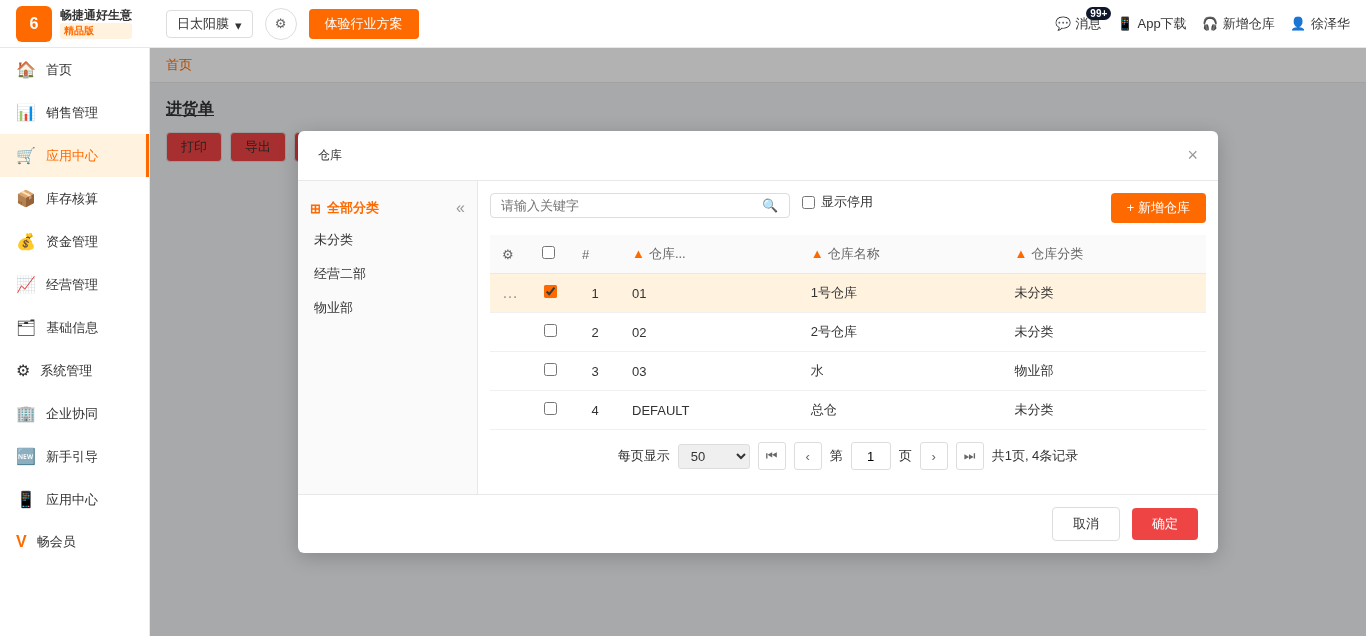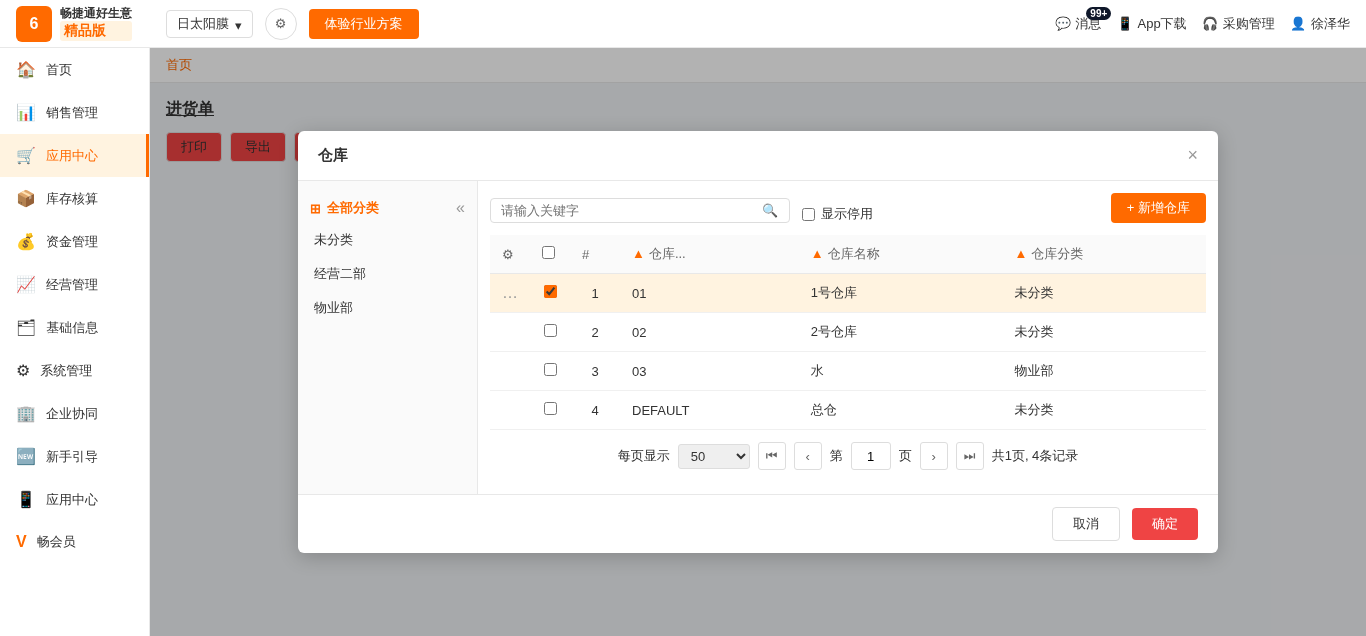--- a/index.html
+++ b/index.html
@@ -26,21 +26,21 @@
       width: 150px;
     }
     .logo-icon {
       width: 36px; height: 36px;
       background: #ff6a00;
       border-radius: 6px;
       display: flex; align-items: center; justify-content: center;
       color: #fff; font-weight: bold; font-size: 16px;
     }
     .logo-text { line-height: 1.2; font-size: 12px; color: #333; }
-    .logo-badge { font-size: 14px; color: #ff6a00; background: #fff3e0; padding: 1px 4px; border-radius: 3px; }
+    .logo-badge { font-size: 10px; color: #ff6a00; background: #fff3e0; padding: 1px 4px; border-radius: 3px; }
     .header-center {
       flex: 1;
       display: flex;
       align-items: center;
       gap: 12px;
     }
     .store-selector {
       display: flex; align-items: flex-end; gap: 6px;
       background: #fff; border: 1px solid #ddd; border-radius: 4px;
       padding: 4px 10px; cursor: pointer; font-size: 13px; color: #333;
@@ -113,21 +113,21 @@
       width: 920px;
       max-height: 560px;
       display: flex; flex-direction: column;
       box-shadow: 0 4px 20px rgba(0,0,0,0.2);
     }
     .modal-header {
       display: flex; align-items: center; justify-content: space-between;
       padding: 14px 20px;
       border-bottom: 1px solid #e8e8e8;
     }
-    .modal-title { font-size: 15px; font-weight: bold; color: #333; }
+    .modal-title { font-size: 12px; font-weight: normal; color: #333; }
     .modal-close { cursor: pointer; color: #999; font-size: 18px; }
     .modal-body { display: flex; flex: 1; overflow: hidden; }
 
     
     .category-panel {
       width: 180px;
       border-right: 1px solid #e8e8e8;
       padding: 12px 0;
       background: #fafafa;
     }
@@ -140,21 +140,21 @@
       color: #ff6a00; font-weight: bold; font-size: 13px;
     }
     .collapse-btn { color: #999; cursor: pointer; font-size: 16px; }
     .category-item {
       padding: 8px 16px; cursor: pointer; color: #333; font-size: 13px;
     }
 
     
     .table-panel { flex: 1; display: flex; flex-direction: column; padding: 12px; }
     .table-toolbar {
-      display: flex; align-items: flex-end; gap: 12px; margin-bottom: 12px;
+      display: flex; align-items: flex-start; gap: 12px; margin-bottom: 12px;
     }
     .search-box {
       display: flex; align-items: center;
       border: 1px solid #ddd; border-radius: 4px;
       padding: 4px 10px; gap: 8px; background: #fff; flex: 1; max-width: 300px;
     }
     .search-box input {
       border: none; outline: none; font-size: 13px; color: #333; width: 100%;
     }
     .search-icon { color: #999; }
@@ -263,21 +263,21 @@
       <span>💬</span>
       <span>消息</span>
       <span class="badge">99+</span>
     </div>
     <div class="header-right-item">
       <span>📱</span>
       <span>App下载</span>
     </div>
     <div class="header-right-item">
       <span>🎧</span>
-      <span>采购管理</span>
+      <span>新增仓库</span>
     </div>
     <div class="header-right-item">
       <span>👤</span>
       <span>徐泽华</span>
     </div>
   </div>
 </div>
 
 <div class="app-body">
 

